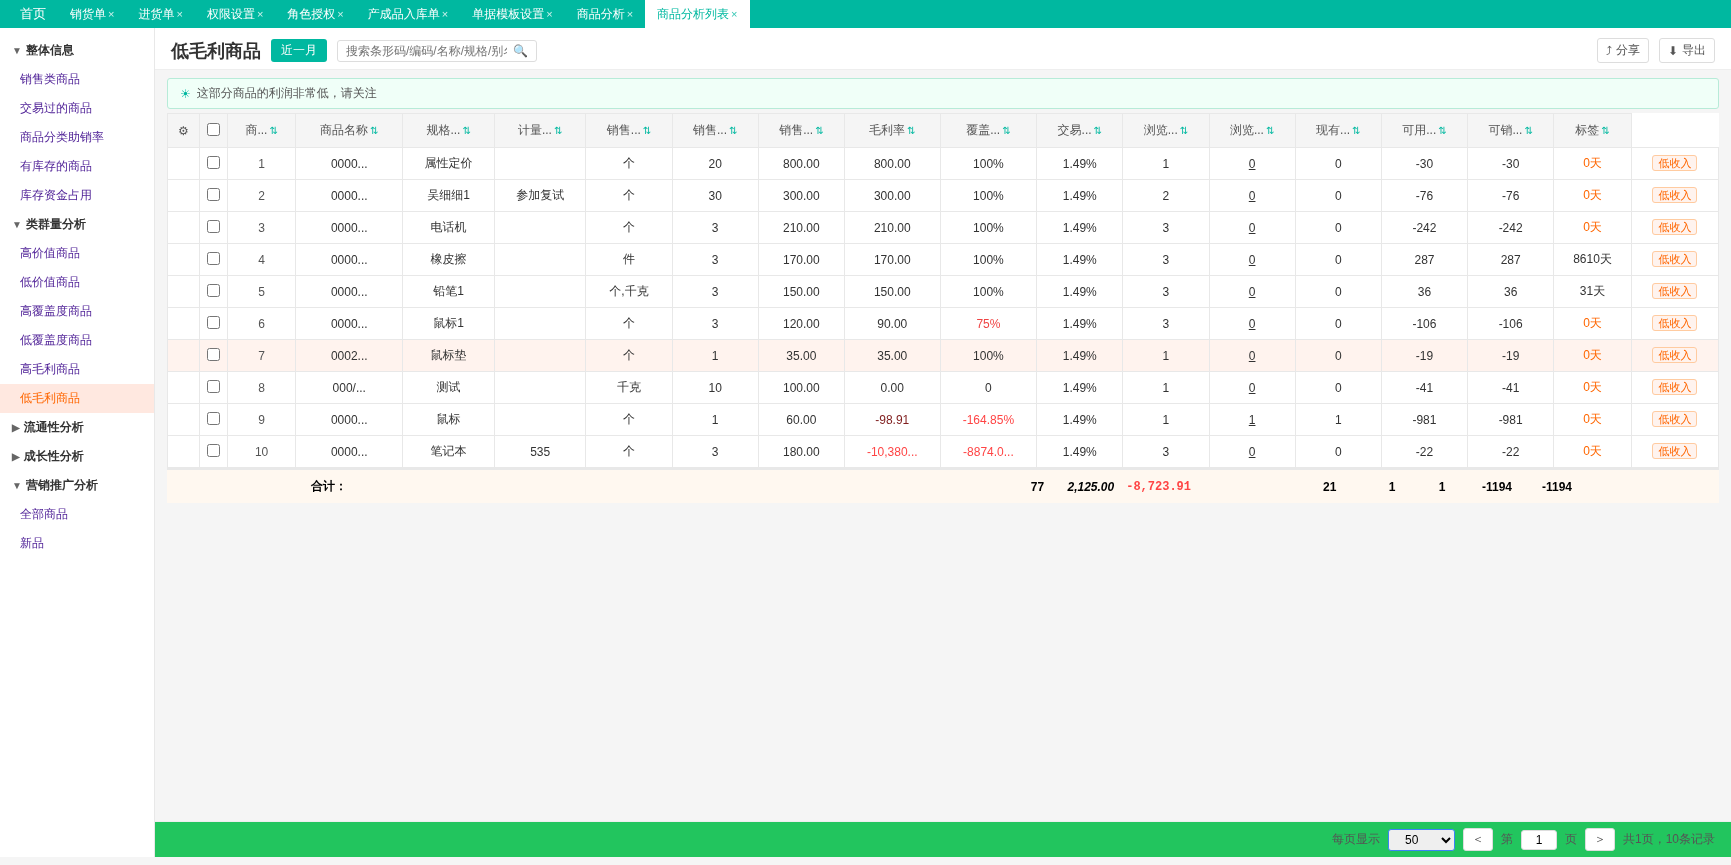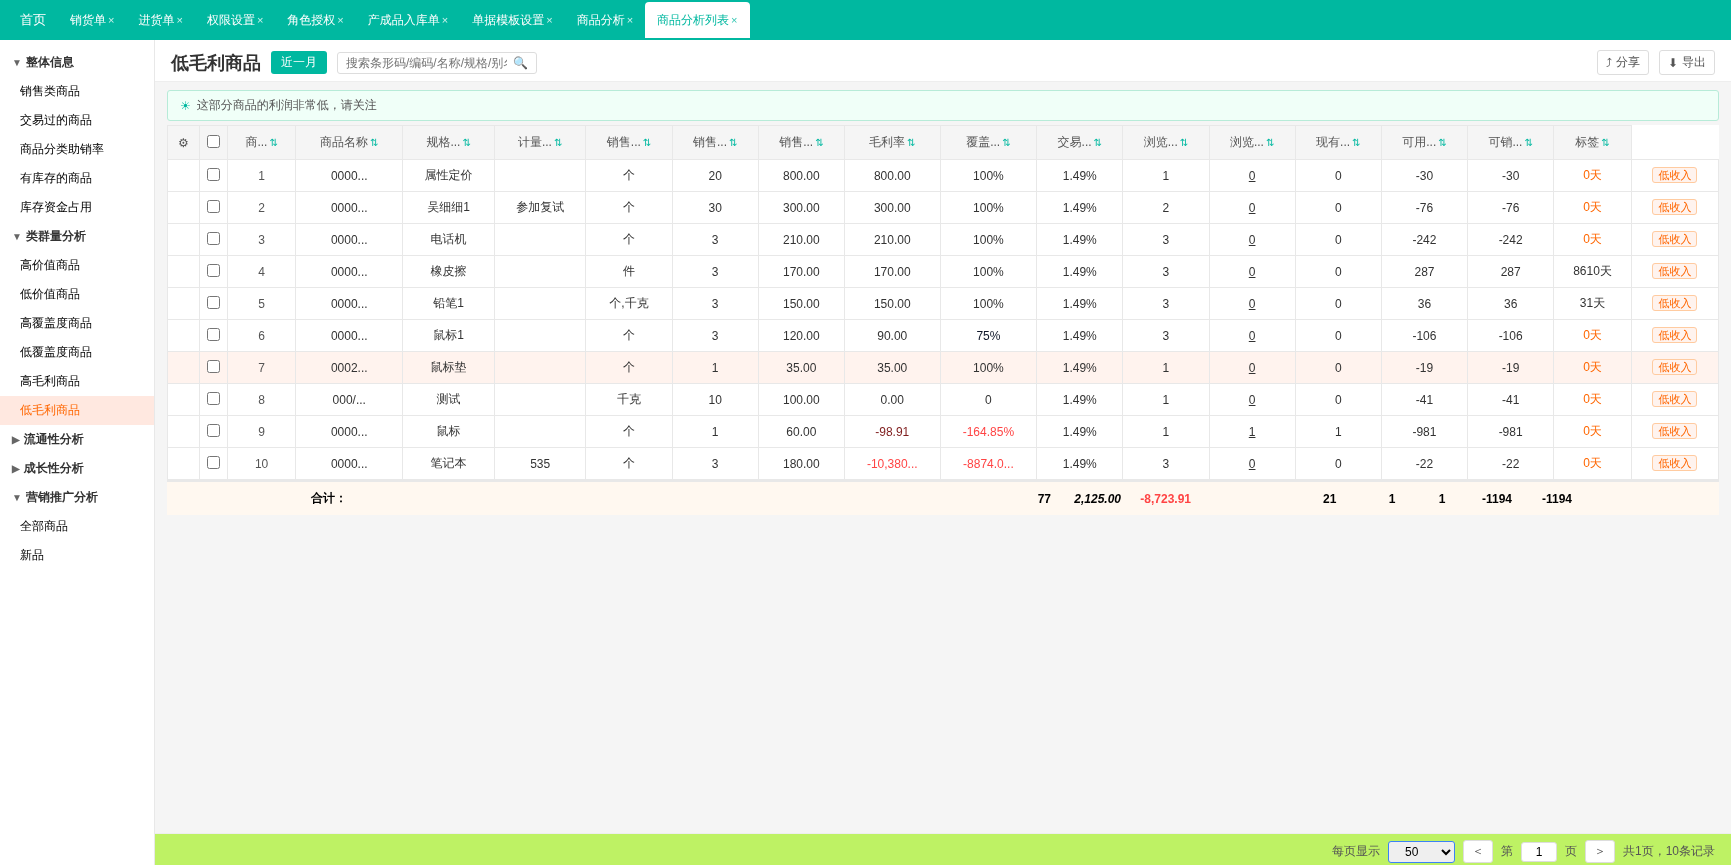--- a/index.html
+++ b/index.html
@@ -3,21 +3,21 @@
   <meta charset="utf-8">
   <style>
     * { box-sizing: border-box; margin: 0; padding: 0; font-family: 'Microsoft YaHei', SimHei, sans-serif; font-size: 12px; }
     body { background: #f5f5f5; overflow-x: hidden; }
 
     
     .top-nav {
       background: #00b8a0;
       display: flex;
       align-items: center;
-      height: 40px;
+      height: 28px;
       padding: 0 8px;
       gap: 0;
     }
     .nav-item {
       color: #fff;
       padding: 0 12px;
       height: 36px;
       display: flex;
       align-items: center;
       cursor: pointer;
@@ -44,21 +44,21 @@
       align-items: center;
       padding: 6px 12px;
       color: #333;
       font-weight: bold;
       cursor: pointer;
       font-size: 12px;
     }
     .sidebar-group-title .arrow { margin-right: 4px; color: #666; font-size: 10px; }
     .sidebar-item {
       padding: 6px 12px 6px 20px;
-      color: #000000;
+      color: #4c1d95;
       cursor: pointer;
       white-space: nowrap;
     }
     .sidebar-item.active { background: #ffe8e0; color: #ff6600; }
 
     
     .main { flex: 1; display: flex; flex-direction: column; overflow: hidden; }
 
     
     .page-header {
@@ -173,21 +173,21 @@
       font-weight: bold;
       gap: 0;
     }
 
     
     .pagination-bar {
       display: flex;
       align-items: center;
       justify-content: flex-end;
       padding: 6px 16px;
-      background: #bef264;
+      background: #22c55e;
       border-top: 1px solid #eee;
       gap: 8px;
       color: #555;
     }
     .page-size-select {
       border: 1px solid #3b82f6;
       border-radius: 3px;
       padding: 2px 12px;
       font-size: 12px;
     }
@@ -454,21 +454,21 @@
       <td></td>
       <td><input type="checkbox" style=""></td>
       <td style="color:#555;">6</td>
       <td>0000...</td>
       <td>鼠标1</td>
       <td></td>
       <td>个</td>
       <td>3</td>
       <td>120.00</td>
       <td style="color:#333">90.00</td>
-      <td style="color:#0f172a">75%</td>
+      <td style="color:#ef4444">75%</td>
       <td>1.49%</td>
       <td>3</td>
       <td><span class="underlined">0</span></td>
       <td>0</td>
       <td>-106</td>
       <td>-106</td>
       <td class="orange-text">0天</td>
       <td><span class="tag-badge">低收入</span></td>
     </tr>
             <tr class="highlighted">
@@ -560,21 +560,21 @@
 
       <div class="table-footer">
         <span style="width:32px;"></span>
         <span style="width:28px;"></span>
         <span style="min-width:60px; margin-right:4px;"></span>
         <span style="padding:0 8px; font-weight:bold;">合计：</span>
         <span style="flex:1; min-width:80px;"></span>
         <span style="min-width:50px; text-align:center; padding:0 6px;"></span>
         <span style="min-width:50px; text-align:right; padding:0 6px;">77</span>
         <span style="min-width:70px; text-align:right; padding:0 6px;font-style:italic;">2,125.00</span>
-        <span style="min-width:70px; text-align:right; padding:0 6px;" class="red-text">-8,723.91</span>
+        <span style="min-width:70px; text-align:left; padding:0 6px;font-family:Liberation Mono, monospace;" class="red-text">-8,723.91</span>
         <span style="min-width:60px; text-align:center; padding:0 6px;"></span>
         <span style="min-width:60px; text-align:center; padding:0 6px;"></span>
         <span style="min-width:50px; text-align:left; padding:0 6px;">21</span>
         <span style="min-width:50px; text-align:center; padding:0 6px;">1</span>
         <span style="min-width:50px; text-align:center; padding:0 6px;">1</span>
         <span style="min-width:60px; text-align:center; padding:0 6px;">-1194</span>
         <span style="min-width:60px; text-align:center; padding:0 6px;">-1194</span>
         <span style="min-width:60px; text-align:center; padding:0 6px;"></span>
         <span style="min-width:60px; text-align:center; padding:0 6px;"></span>
       </div>

